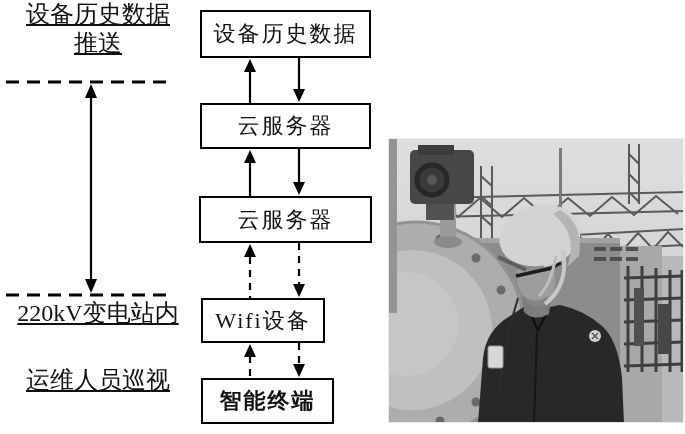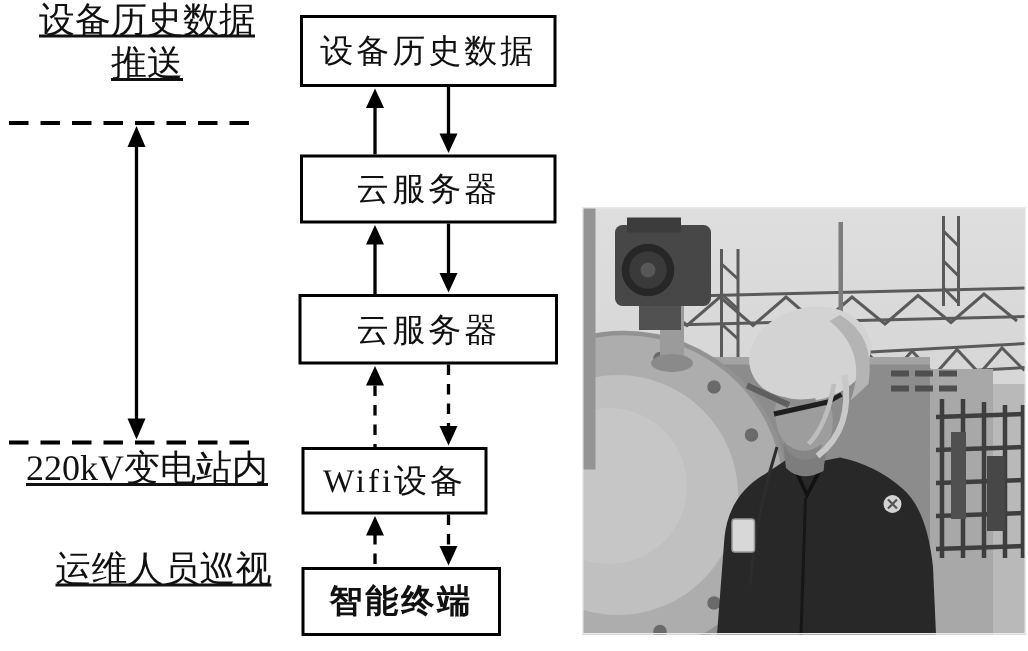--- a/index.html
+++ b/index.html
@@ -31,21 +31,21 @@
 
   <div class="annot" style="left:0;top:14;width:196px;">
     <span class="ln">设备历史数据</span>
     <span class="ln">推送</span>
   </div>
 
   <div class="annot" style="left:0;top:299px;width:196px;">
     <span class="ln">220kV变电站内</span>
   </div>
 
-  <div class="annot" style="left:0;top:366px;width:196px;padding-left:11px;">
+  <div class="annot" style="left:0;top:366px;width:196px;">
     <span class="ln">运维人员巡视</span>
   </div>
 
   <div class="node" style="left:200px;top:10px;width:171px;height:48px;">
       <span>设备历史数据</span>
     </div>
   <div class="node" style="left:200px;top:103px;width:171px;height:46px;">
       <span>云服务器</span>
     </div>
   <div class="node" style="left:199px;top:196px;width:173px;height:47px;">

